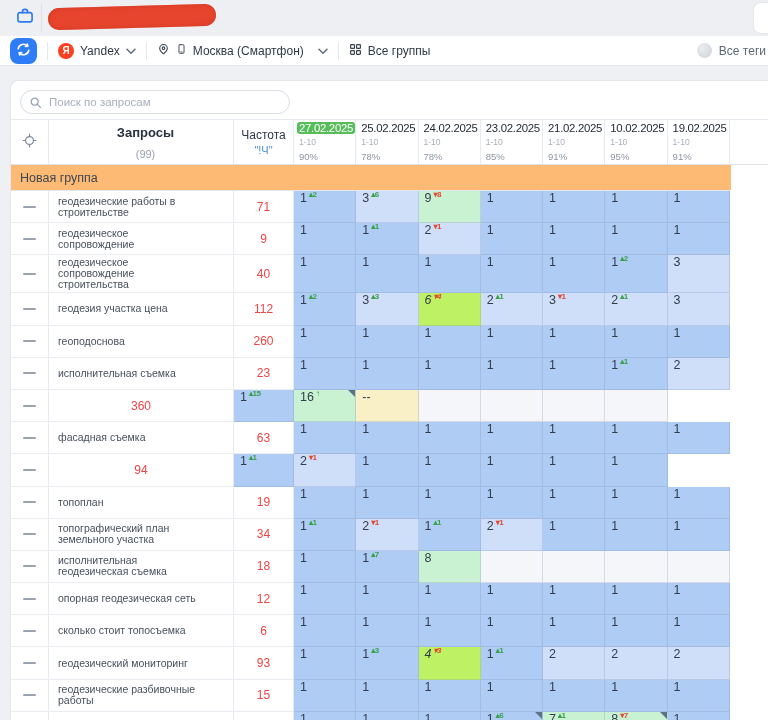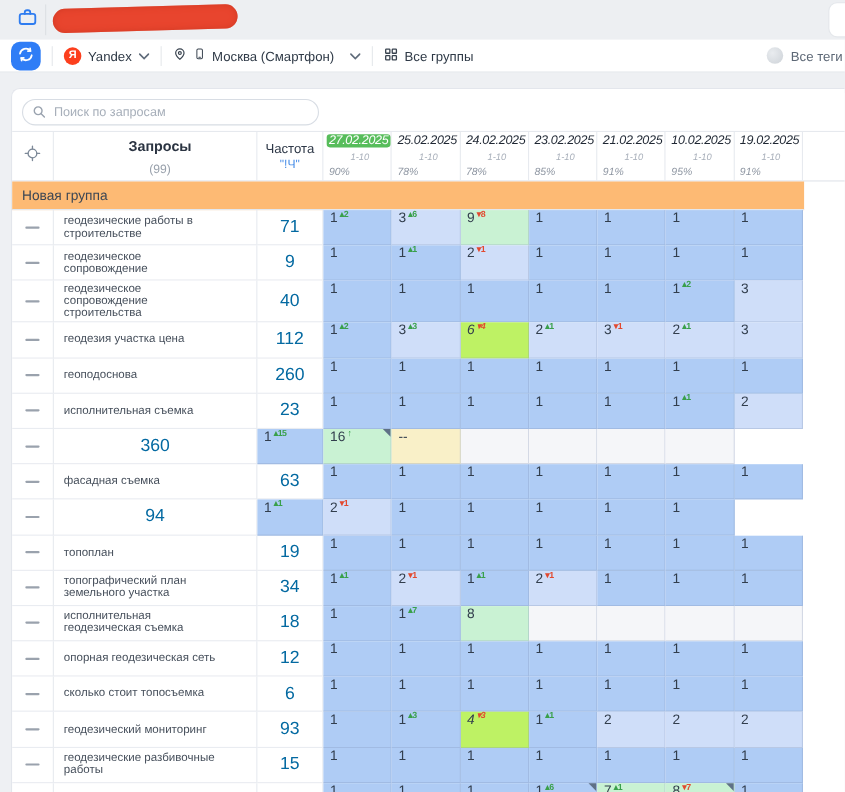--- a/index.html
+++ b/index.html
@@ -58,40 +58,40 @@
   .th { min-height:44px; display:flex; flex-direction:column;
     justify-content:center; }
   .bord-r { border-right:1px solid #e7eaef; }
   .th-handle { align-items:center; }
   .th-kw { flex-direction:column; align-items:center; gap:8px; padding-left:9px; }
   .kw-label { font-size:13px; font-weight:bold; color:#2b3442; }
   .kw-count { font-size:11px; color:#98a0ab; }
   .th-freq { align-items:center; gap:2px; }
   .freq-l1 { font-size:12px; color:#2e3847; }
   .freq-l2 { font-size:11px; color:#4a8fe8; }
-  .th-date { padding-left:5px; gap:4px;font-style:italic; }
+  .th-date { padding-left:5px; gap:4px; }
   .dlabel { font-size:11.4px; color:#1f2733; letter-spacing:-0.3px;
     white-space:nowrap; }
   .dlabel.sel { display:inline-block; background:#57bd5b; color:#fff;
     border-radius:3px; padding:0 2px; margin-left:-2px; width:fit-content; }
-  .dsub { font-size:8.5px; color:#a8afba; line-height:9px;text-align:center; }
+  .dsub { font-size:8.5px; color:#a8afba; line-height:9px; }
   .dpct { font-size:9.5px; color:#8d95a1; line-height:11px; }
 
   .group-row { width:720px; height:26px; background:#fdba74;
     border-bottom:1px solid #e3e7ed; display:flex; align-items:center;
     padding-left:9px; font-size:12.5px; color:#3d4754; cursor:pointer; }
 
   .row .c { border-right:1px solid #e7eaef; border-bottom:1px solid #e9ecf1;
     min-height:32.2px; display:flex; align-items:center; }
   .c-handle { justify-content:center; cursor:grab; }
   .dash { width:13px; height:2px; background:#9aa2ad; border-radius:1px; }
   .c-name { padding:2px 6px 2px 9px; font-size:10.5px; line-height:11px;
     color:#47505c; cursor:pointer; }
   .c-name span { display:inline-block; max-width:140px; }
-  .c-freq { justify-content:center; font-size:16px; color:#0369a1;text-align:center; }
+  .c-freq { justify-content:center; font-size:12px; color:#ef4444;text-align:center; }
   .c-pos { padding-left:6px; font-size:12.5px; color:#323e4d; position:relative;
     border-right:1px solid rgba(125,145,180,0.28);
     border-bottom:1px solid rgba(125,145,180,0.28); cursor:pointer; }
   .bg-b1 { background:#afccf5; } .bg-b2 { background:#cfdef9; }
   .bg-g1 { background:#bef264;font-style:italic; } .bg-g2 { background:#c9f2d3; }
   .bg-y  { background:#f9f0c8; } .bg-e  { background:#f5f6f9; }
   .sup { font-size:8px; font-weight:bold; position:relative; top:-5px;
     margin-left:2px; letter-spacing:-0.5px; }
   .sup.up { color:#39a04a; } .sup.down { color:#e2492f; }
   .corner { position:absolute; top:0; right:0; width:0; height:0;

